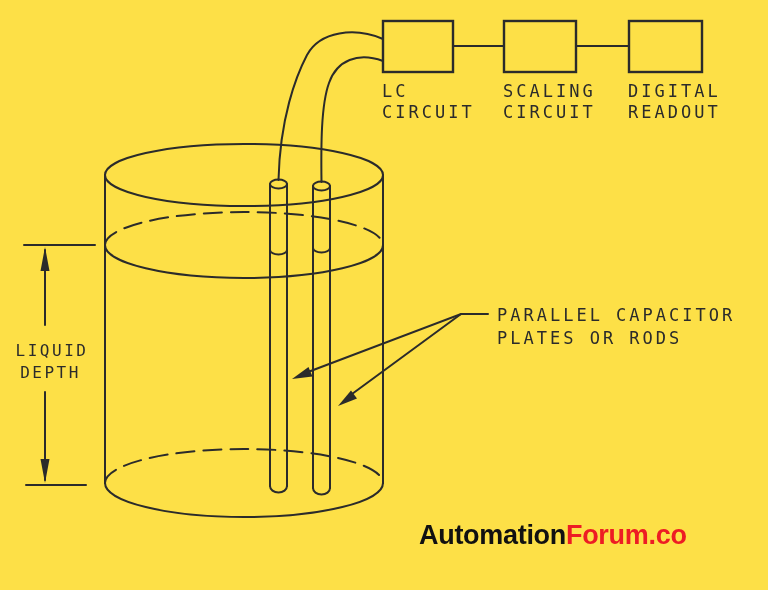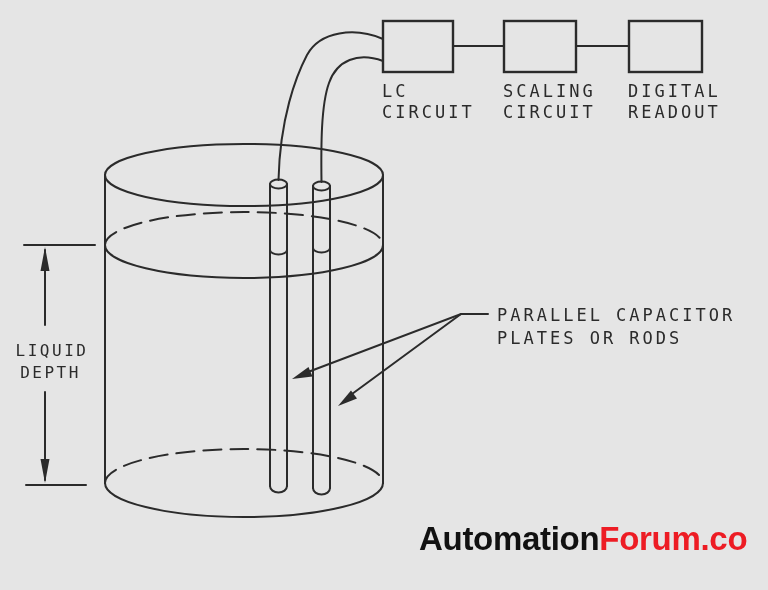--- a/index.html
+++ b/index.html
@@ -4,21 +4,21 @@
 <style>
   :root{
     --line:#2b2b2b;
     --wm-red:#ed1c24;
     --wm-black:#111111;
   }
   html,body{margin:0;padding:0;background:#ffffff;}
   .stage{
     position:relative;
     width:768px;height:590px;
-    background:#e5e5e5;
+    background:#fde047;
     overflow:hidden;
     font-family:"DejaVu Sans", sans-serif;
   }
   svg{position:absolute;left:0;top:0;}
   .ln{stroke:var(--line);fill:none;stroke-width:2;stroke-linecap:round;}
   .ln-thick{stroke:var(--line);fill:none;stroke-width:2.4;}
   .dash{stroke-dasharray:18 9;}
   .solidfill{fill:var(--line);stroke:none;}
   .cad{
     font-family:"DejaVu Sans Mono", monospace;
@@ -31,21 +31,21 @@
     fill:var(--line);
     font-size:16px;
     letter-spacing:2.5px;
     text-anchor:middle;
   }
   .watermark{
     position:absolute;
     left:419px;top:520px;
     font-family:"Liberation Sans", sans-serif;
     font-weight:bold;
-    font-size:33px;
+    font-size:27px;
     letter-spacing:-0.3px;
     white-space:nowrap;
   }
   .wm-black{color:var(--wm-black);}
   .wm-red{color:var(--wm-red);}
 </style>
 </head>
 <body>
 
 <div class="stage">

